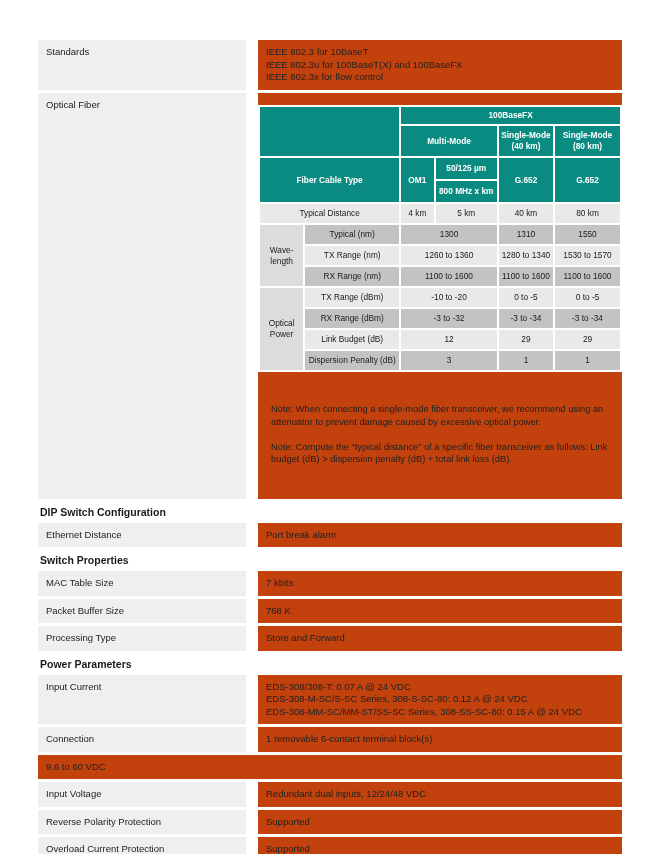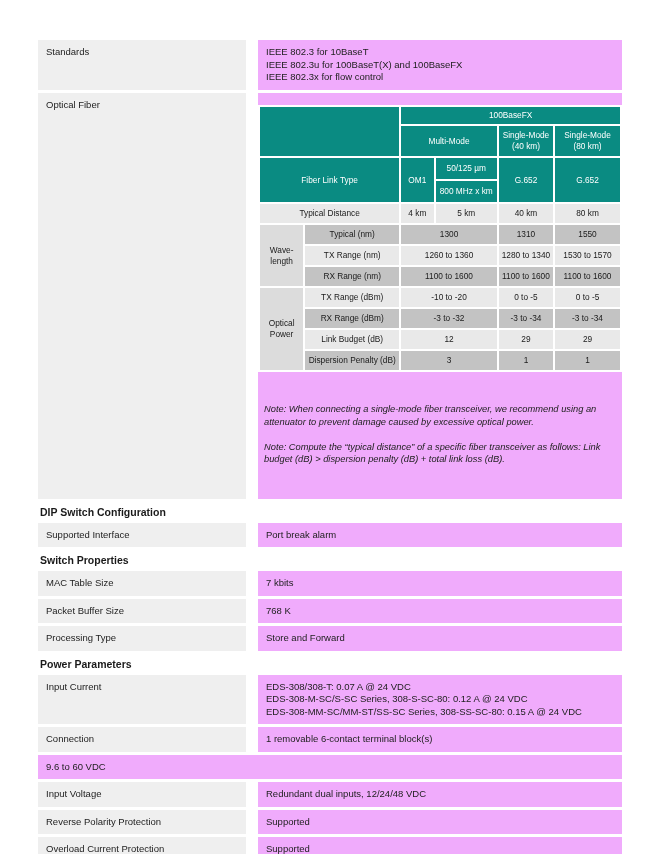--- a/index.html
+++ b/index.html
@@ -8,43 +8,43 @@
     font-family:"Liberation Sans","DejaVu Sans",sans-serif;color:#1a1a1a;
     -webkit-font-smoothing:antialiased;
   }
   .page{padding:40px 28px 0 38px;}
   .spec-row{display:flex;gap:12px;margin-bottom:3px;}
   .spec-label{
     flex:none;width:192px;background:#efefef;padding:6px 8px;
     font-size:9.5px;line-height:1.3;color:#222;
   }
   .spec-value{
-    flex:1;background:#f0abfc;padding:6px 8px;
+    flex:1;background:#c2410c;padding:6px 8px;
     font-size:9.5px;line-height:1.32;white-space:pre-line;color:#222;
   }
   .spec-value.no-pad{padding:0;}
   .section-heading{
     font-size:10.5px;font-weight:bold;color:#1a1a1a;
     margin:7px 0 5px 0;padding-left:2px;
   }
   
   table.fiber{
     border-collapse:collapse;table-layout:fixed;width:100%;
     font-size:8.3px;text-align:center;color:#1a1a1a;
   }
   table.fiber td{border:2px solid #ffffff;padding:3px 2px;vertical-align:middle;}
-  td.teal{background:#0a8b82;color:#ffffff;font-weight:normal;}
+  td.teal{background:#0a8b82;color:#ffffff;font-weight:bold;}
   td.light{background:#e9e9e9;}
   td.dark{background:#c3c3c3;}
   td.group{background:#dcdcdc;}
   .pre{white-space:pre-line;}
   td.h2row{height:24px;}
   td.subrow{height:15px;}
   td.datarow{height:13px;}
-  .notes{padding:6px 8px 8px 6px;font-style:italic;}
+  .notes{padding:6px 8px 8px 13px;}
   .note{font-size:9.3px;line-height:1.34;color:#222;}
 </style>
 </head>
 <body>
 
 <div class="page">
 
   <div class="spec-row">
     <div class="spec-label">Standards</div>
     <div class="spec-value">IEEE 802.3 for 10BaseT
@@ -65,21 +65,21 @@
           <td class="teal" colspan="4">100BaseFX</td>
         </tr>
         <tr>
           <td class="teal h2row" colspan="2">Multi-Mode</td>
           <td class="teal h2row pre">Single-Mode
 (40 km)</td>
           <td class="teal h2row pre">Single-Mode
 (80 km)</td>
         </tr>
         <tr>
-          <td class="teal subrow" colspan="2" rowspan="2">Fiber Link Type</td>
+          <td class="teal subrow" colspan="2" rowspan="2">Fiber Cable Type</td>
           <td class="teal subrow" rowspan="2">OM1</td>
           <td class="teal subrow">50/125 µm</td>
           <td class="teal subrow" rowspan="2">G.652</td>
           <td class="teal subrow" rowspan="2">G.652</td>
         </tr>
         <tr>
           <td class="teal subrow">800 MHz x km</td>
         </tr>
         <tr>
           <td class="light datarow" colspan="2">Typical Distance</td>
@@ -137,21 +137,21 @@
       </tbody></table>
       <div class="notes">
         <div class="note">Note: When connecting a single-mode fiber transceiver, we recommend using an attenuator to prevent damage caused by excessive optical power.</div>
         <div class="note">Note: Compute the “typical distance” of a specific fiber transceiver as follows: Link budget (dB) &gt; dispersion penalty (dB) + total link loss (dB).</div>
       </div>
     </div>
   </div>
 
   <div class="section-heading">DIP Switch Configuration</div>
   <div class="spec-row">
-    <div class="spec-label">Supported Interface</div>
+    <div class="spec-label">Ethernet Distance</div>
     <div class="spec-value">Port break alarm</div>
   </div>
 
   <div class="section-heading">Switch Properties</div>
   <div class="spec-row">
     <div class="spec-label">MAC Table Size</div>
     <div class="spec-value">7 kbits</div>
   </div>
   <div class="spec-row">
     <div class="spec-label">Packet Buffer Size</div>

